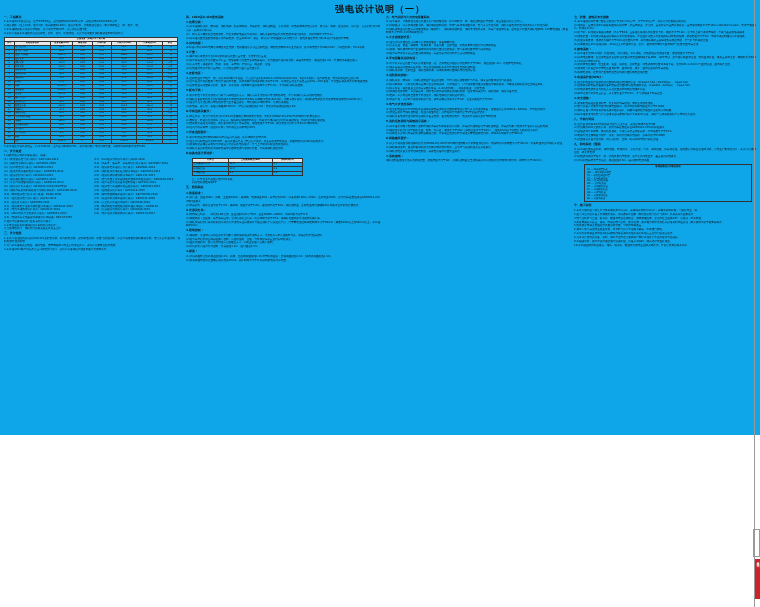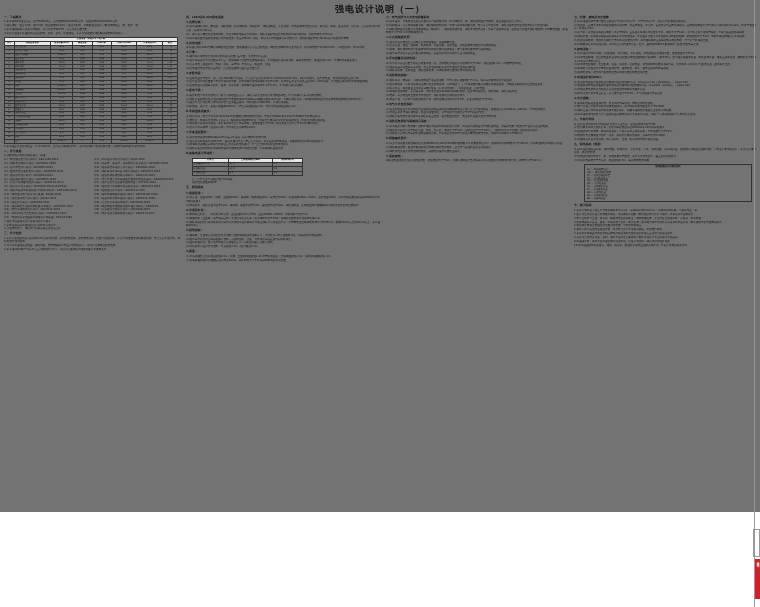--- a/index.html
+++ b/index.html
@@ -1,17 +1,17 @@
 <!DOCTYPE html>
 <html><head>
 <meta charset="utf-8">
 <style>
   html,body{margin:0;padding:0;background:#ffffff;}
   body{width:760px;height:607px;overflow:hidden;font-family:"DejaVu Sans","Liberation Sans",sans-serif;color:#000;}
-  #sheet{position:relative;width:760px;height:512px;background:#737373;}
+  #sheet{position:relative;width:760px;height:435px;background:#0ea5e9;}
 
   .title{
     position:absolute;top:3px;left:0;width:760px;text-align:center;
     font-size:9px;font-weight:bold;letter-spacing:1px;color:#111;
   }
 
   
   .col{position:absolute;top:14px;font-size:2.6px;line-height:1.34;color:#111;text-align:justify;}
   #col1{left:4px;width:176px;}
   #col2{left:186px;width:194px;}

